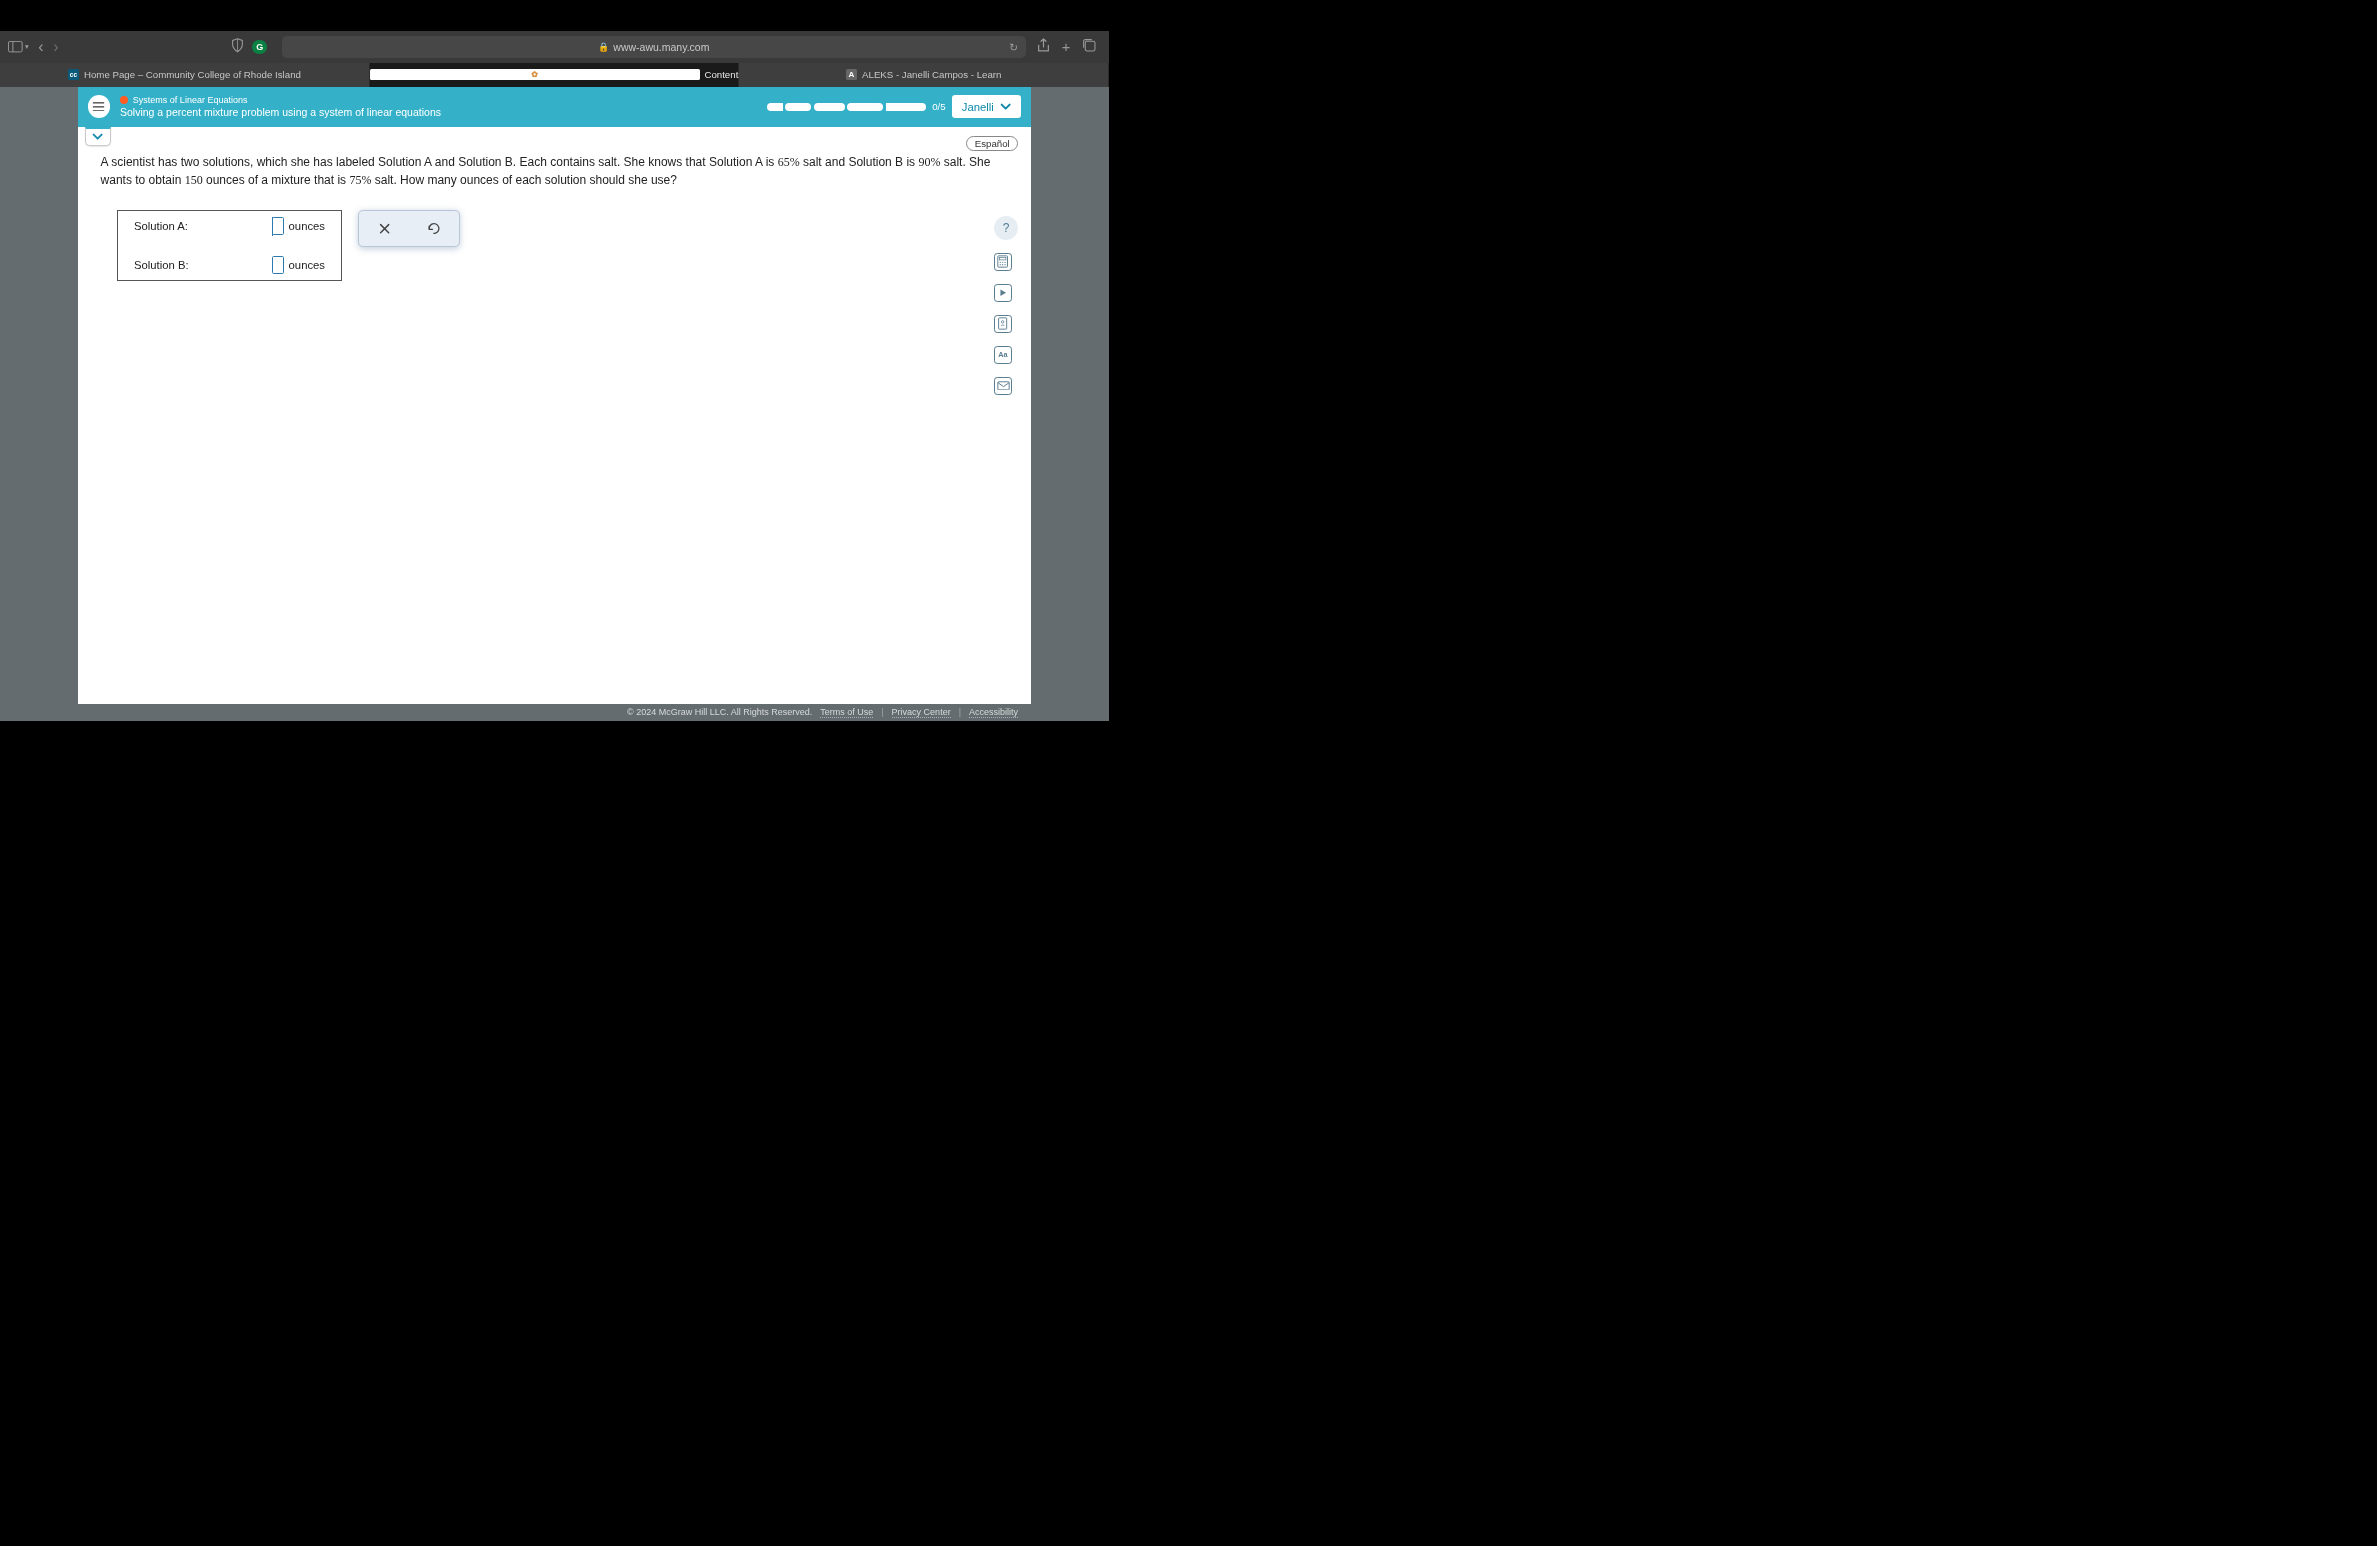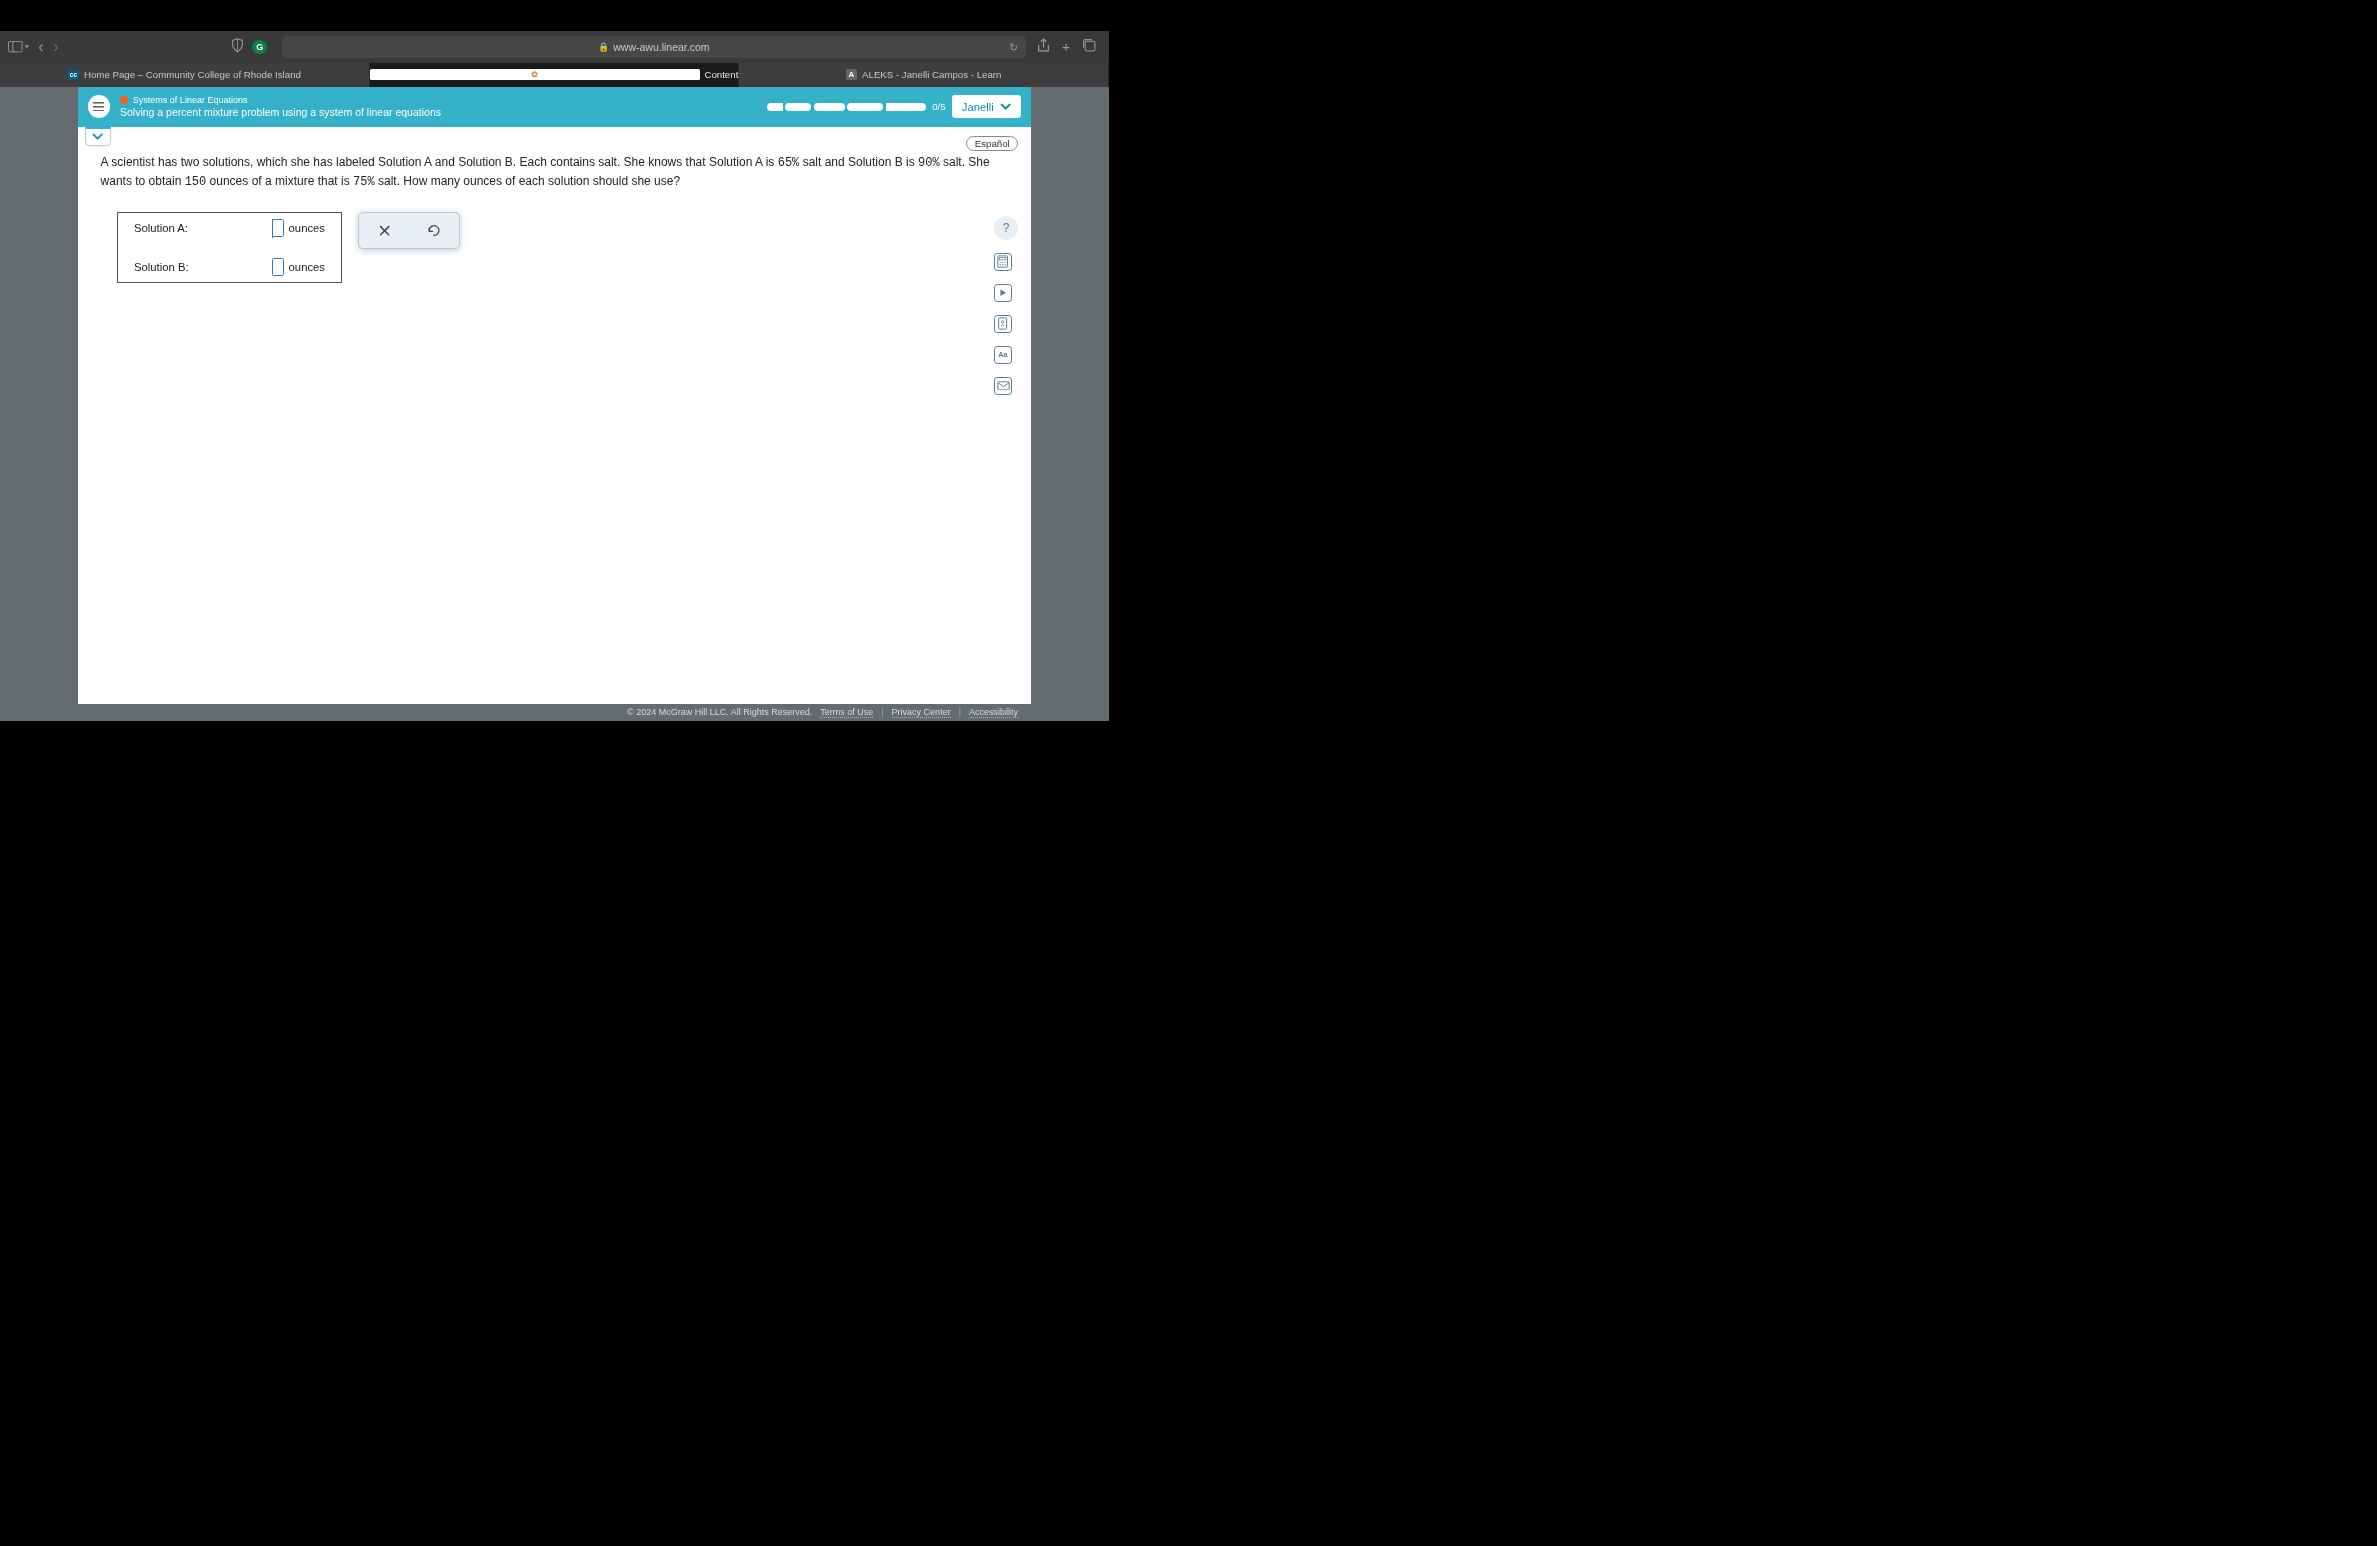--- a/index.html
+++ b/index.html
@@ -254,21 +254,21 @@
     background: #fff;
     cursor: pointer;
   }
   
   .question {
     padding: 26px 22.6px 13px 22.6px;
     font-size: 12px;
     color: #222;
     line-height: 1.5;
   }
-  .question .num { font-family: Liberation Mono, monospace; }
+  .question .num { font-family: Liberation Serif, serif; }
   
   .work-area {
     display: flex;
     gap: 16px;
     padding: 8px 39px;
     align-items: flex-start;
   }
   .answer-box {
     border: 0.8px solid #555;
     padding: 6px 16px;
@@ -420,21 +420,21 @@
         <svg width="13" height="14.6" viewBox="0 0 16 18">
             <path d="M8 1 L14 3 V8 C14 13 8 17 8 17 C8 17 2 13 2 8 V3 Z" fill="none" stroke="#9a9a9a" stroke-width="1.3"></path>
             <line x1="8" y1="1" x2="8" y2="17" stroke="#9a9a9a" stroke-width="1"></line>
           </svg>
       </span>
       <span class="g-icon">G</span>
     </div>
   </div>
   <div class="url-bar">
     <span class="lock">🔒</span>
-    <span>www-awu.linear.com</span>
+    <span>www-awu.many.com</span>
     <span class="refresh">↻</span>
   </div>
   <div class="chrome-right">
     <span><svg width="13" height="14.6" viewBox="0 0 16 18">
           <path d="M8 1 V11 M5 4 L8 1 L11 4 M2 9 V16 H14 V9" fill="none" stroke="#9a9a9a" stroke-width="1.5" stroke-linecap="round" stroke-linejoin="round"></path>
         </svg></span>
     <span>+</span>
     <span><svg width="14.6" height="14.6" viewBox="0 0 18 18">
           <rect x="4" y="4" width="12" height="12" rx="2" fill="none" stroke="#9a9a9a" stroke-width="1.3"></rect>
           <path d="M2 12 V4 C2 3 3 2 4 2 H12" fill="none" stroke="#9a9a9a" stroke-width="1.3"></path>

